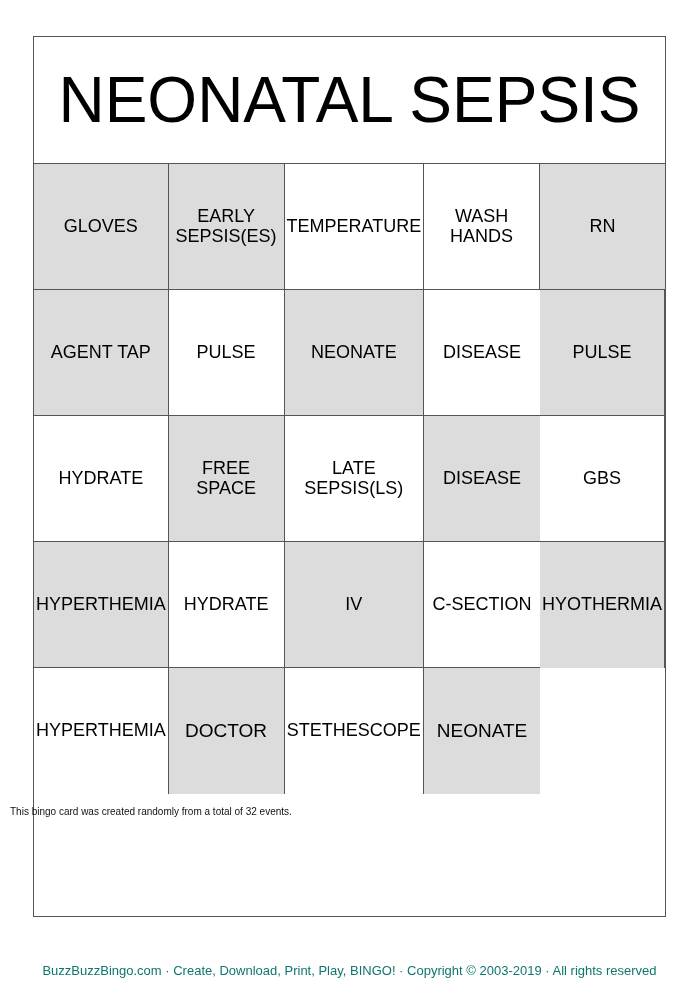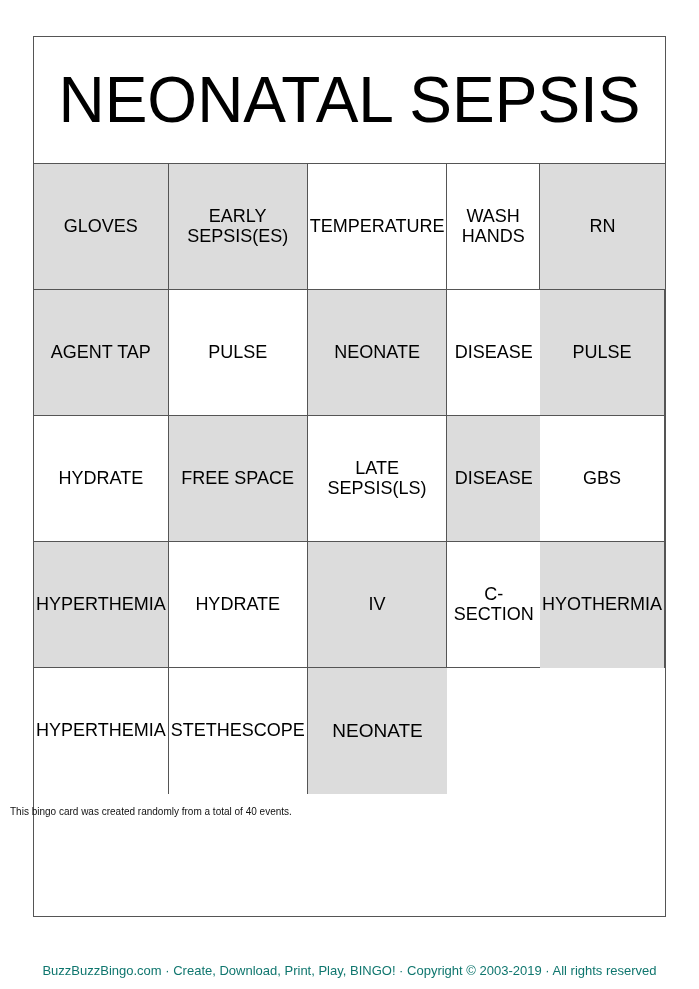--- a/index.html
+++ b/index.html
@@ -67,19 +67,20 @@
     <div class="cell shade c5">DISEASE</div>
 
     <div class="cell">GBS</div>
     <div class="cell shade">HYPERTHEMIA</div>
     <div class="cell">HYDRATE</div>
     <div class="cell shade">IV</div>
     <div class="cell c5">C-SECTION</div>
 
     <div class="cell shade r5">HYOTHERMIA</div>
     <div class="cell sm r5">HYPERTHEMIA</div>
+    <div class="cell shade lg r5">DOCTOR</div>
     <div class="cell sm r5">STETHESCOPE</div>
     <div class="cell shade lg c5 r5">NEONATE</div>
   </div>
 </div>
 
-<div class="note">This bingo card was created randomly from a total of 40 events.</div>
+<div class="note">This bingo card was created randomly from a total of 32 events.</div>
 <div class="footer">BuzzBuzzBingo.com · Create, Download, Print, Play, BINGO! · Copyright © 2003-2019 · All rights reserved</div>
 
 </body></html>

